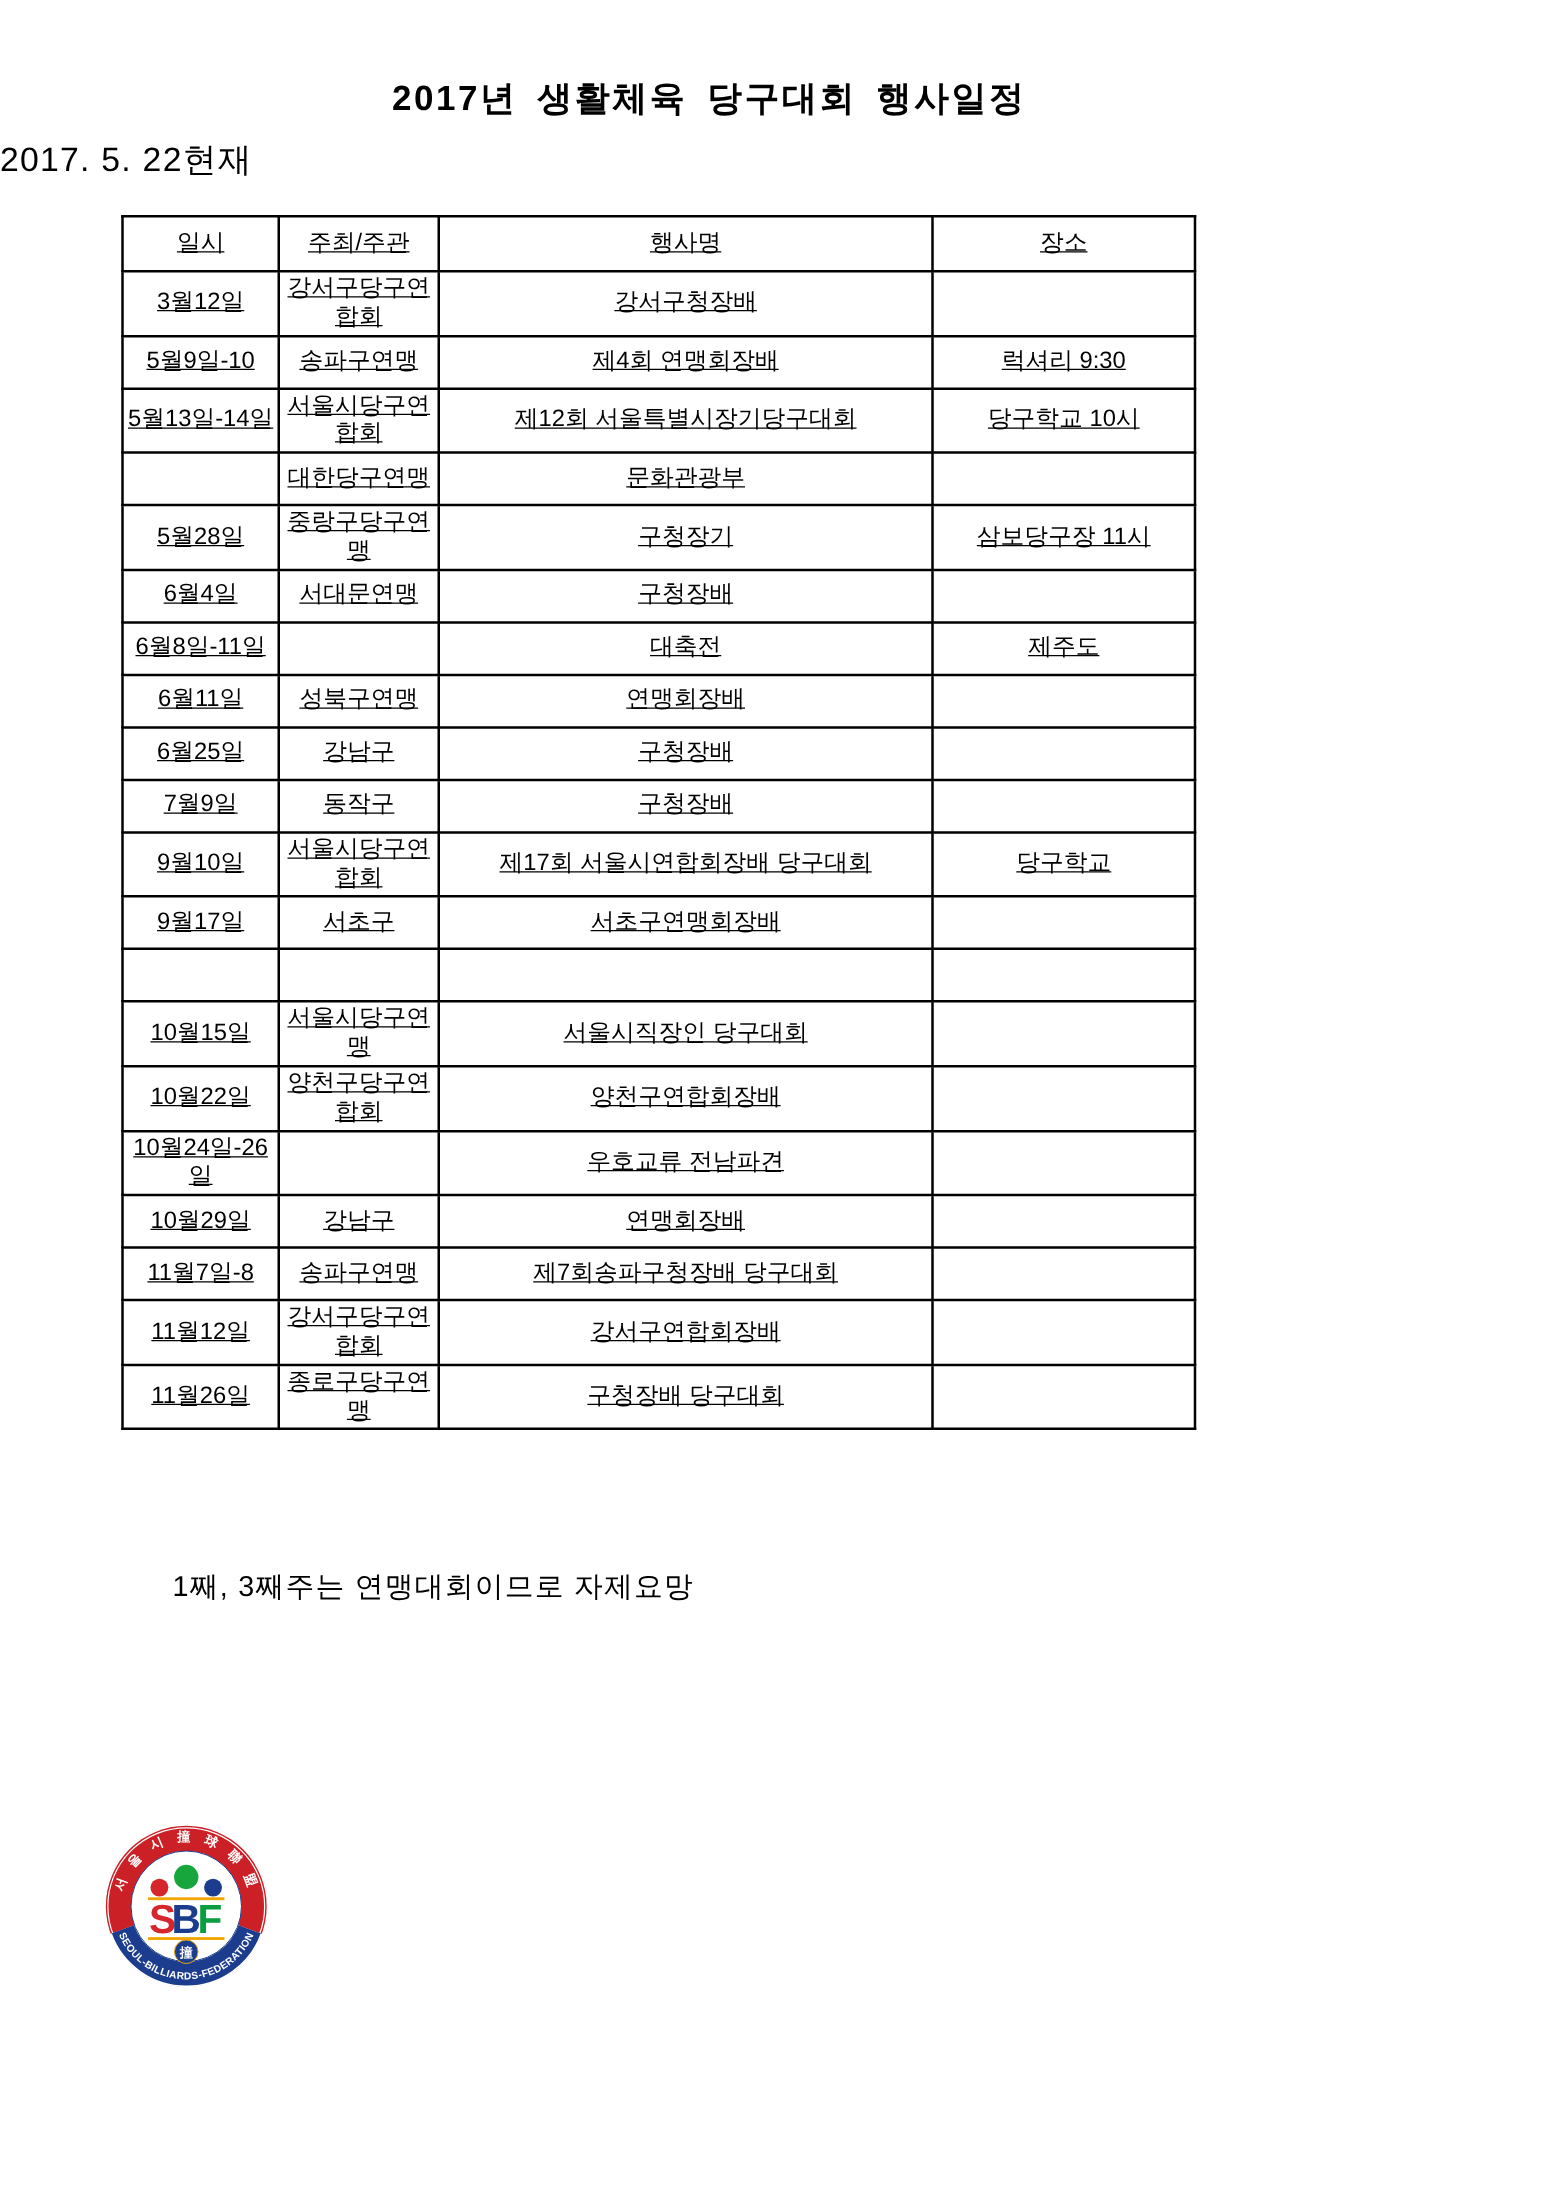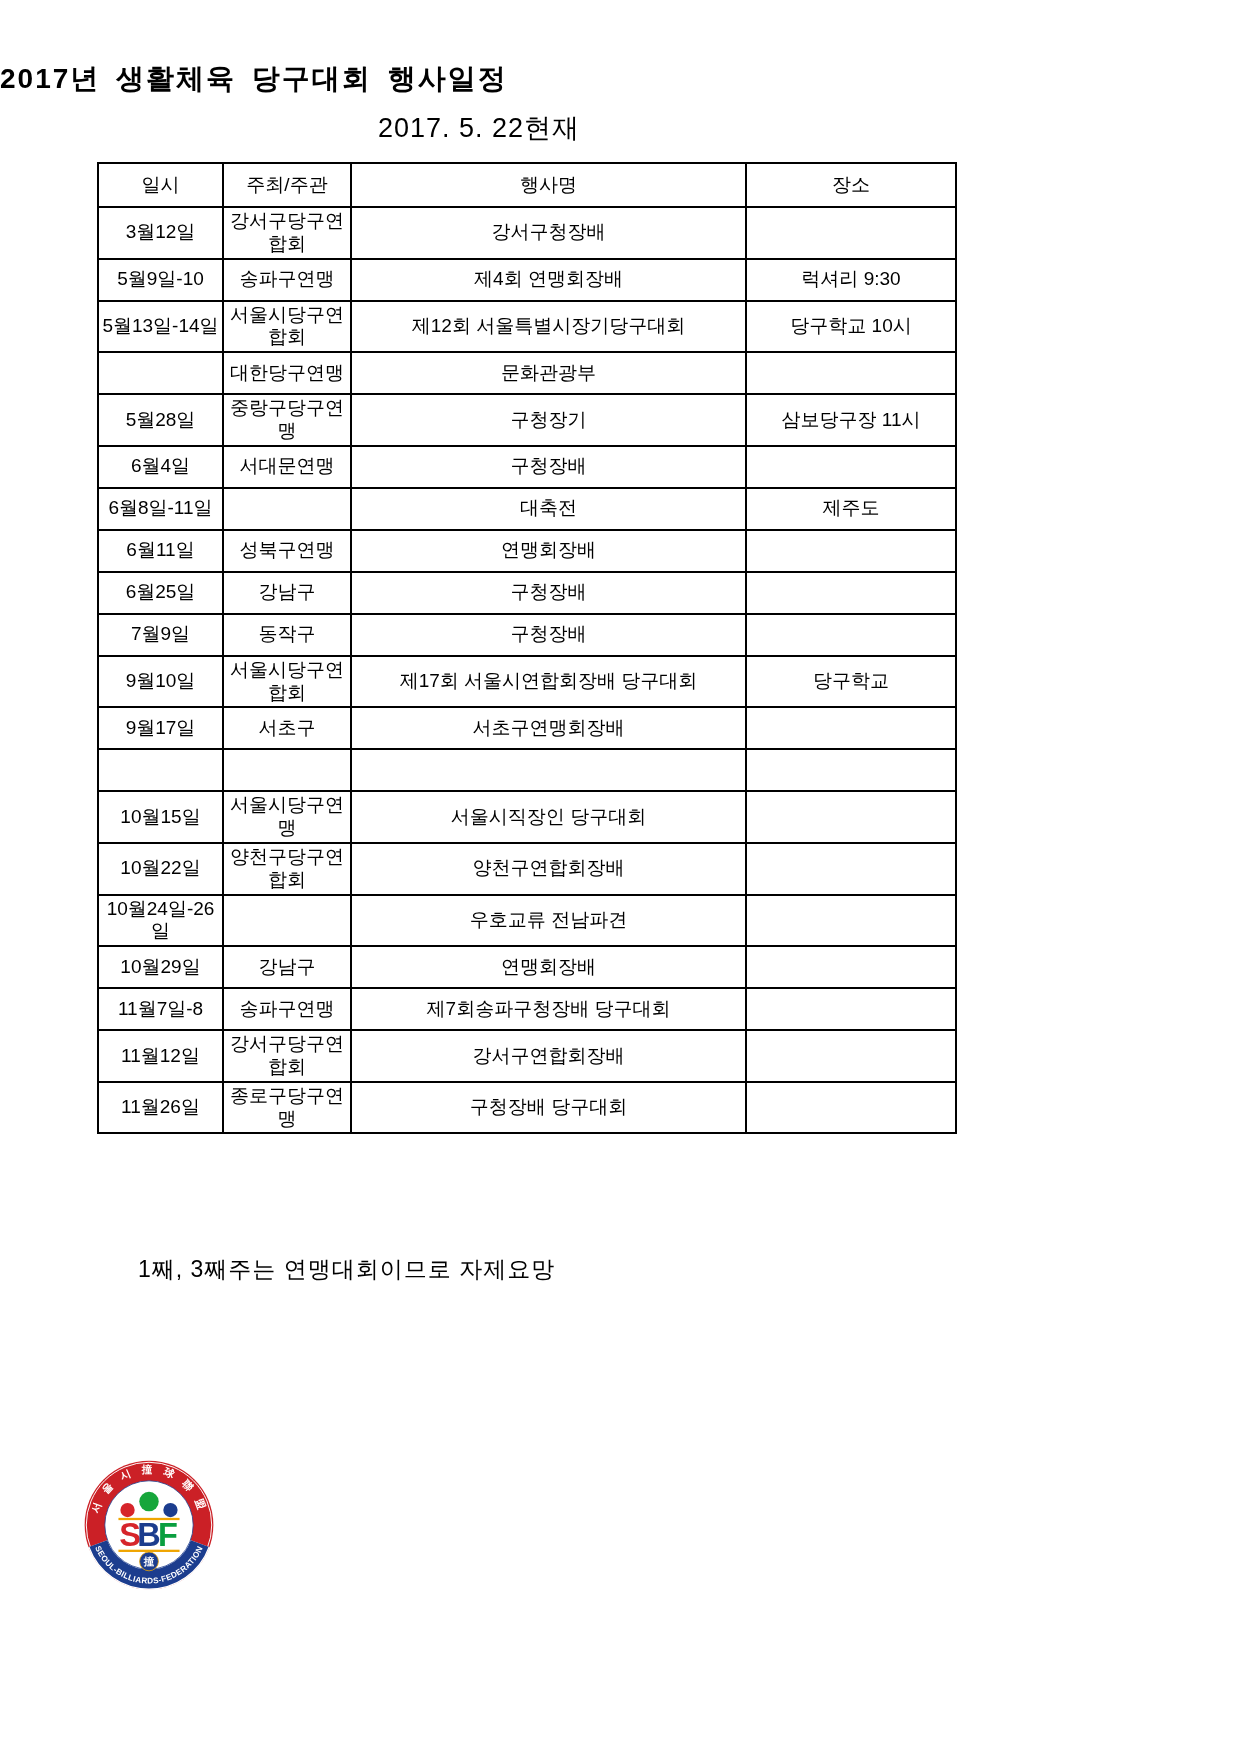--- a/index.html
+++ b/index.html
@@ -5,31 +5,31 @@
   * { box-sizing: border-box; }
   html, body { margin: 0; padding: 0; }
   body {
     width: 1240px; height: 1754px;
     background: #ffffff; color: #000;
     font-family: "Liberation Sans", "DejaVu Sans", sans-serif;
     position: relative;
   }
   .title {
     position: absolute; top: 60px; left: 0; width: 1135px;
-    text-align: left; font-size: 28px; font-weight: 600;
+    text-align: center; font-size: 28px; font-weight: 600;
     letter-spacing: 2px; word-spacing: 6px;
   }
   .subtitle {
     position: absolute; top: 110px; left: 0; width: 958px;
-    text-align: center; font-size: 27px; font-weight: 500;
+    text-align: left; font-size: 27px; font-weight: 500;
     letter-spacing: 1px;
   }
   table.schedule {
-    position: absolute; top: 162px; left: 97px; width: 858px;
-    border-collapse: collapse; table-layout: fixed;
+    position: absolute; top: 172px; left: 97px; width: 858px;
+    border-collapse: collapse; table-layout: fixed; text-decoration: underline;
   }
   .schedule th, .schedule td {
     border: 2px solid #000;
     text-align: center; vertical-align: middle;
     font-size: 19px; font-weight: 400;
     padding: 2px 2px; height: 42px; line-height: 1.2;
     word-break: break-all; overflow: hidden;
   }
   .schedule th { height: 44px; }
   .footnote {

